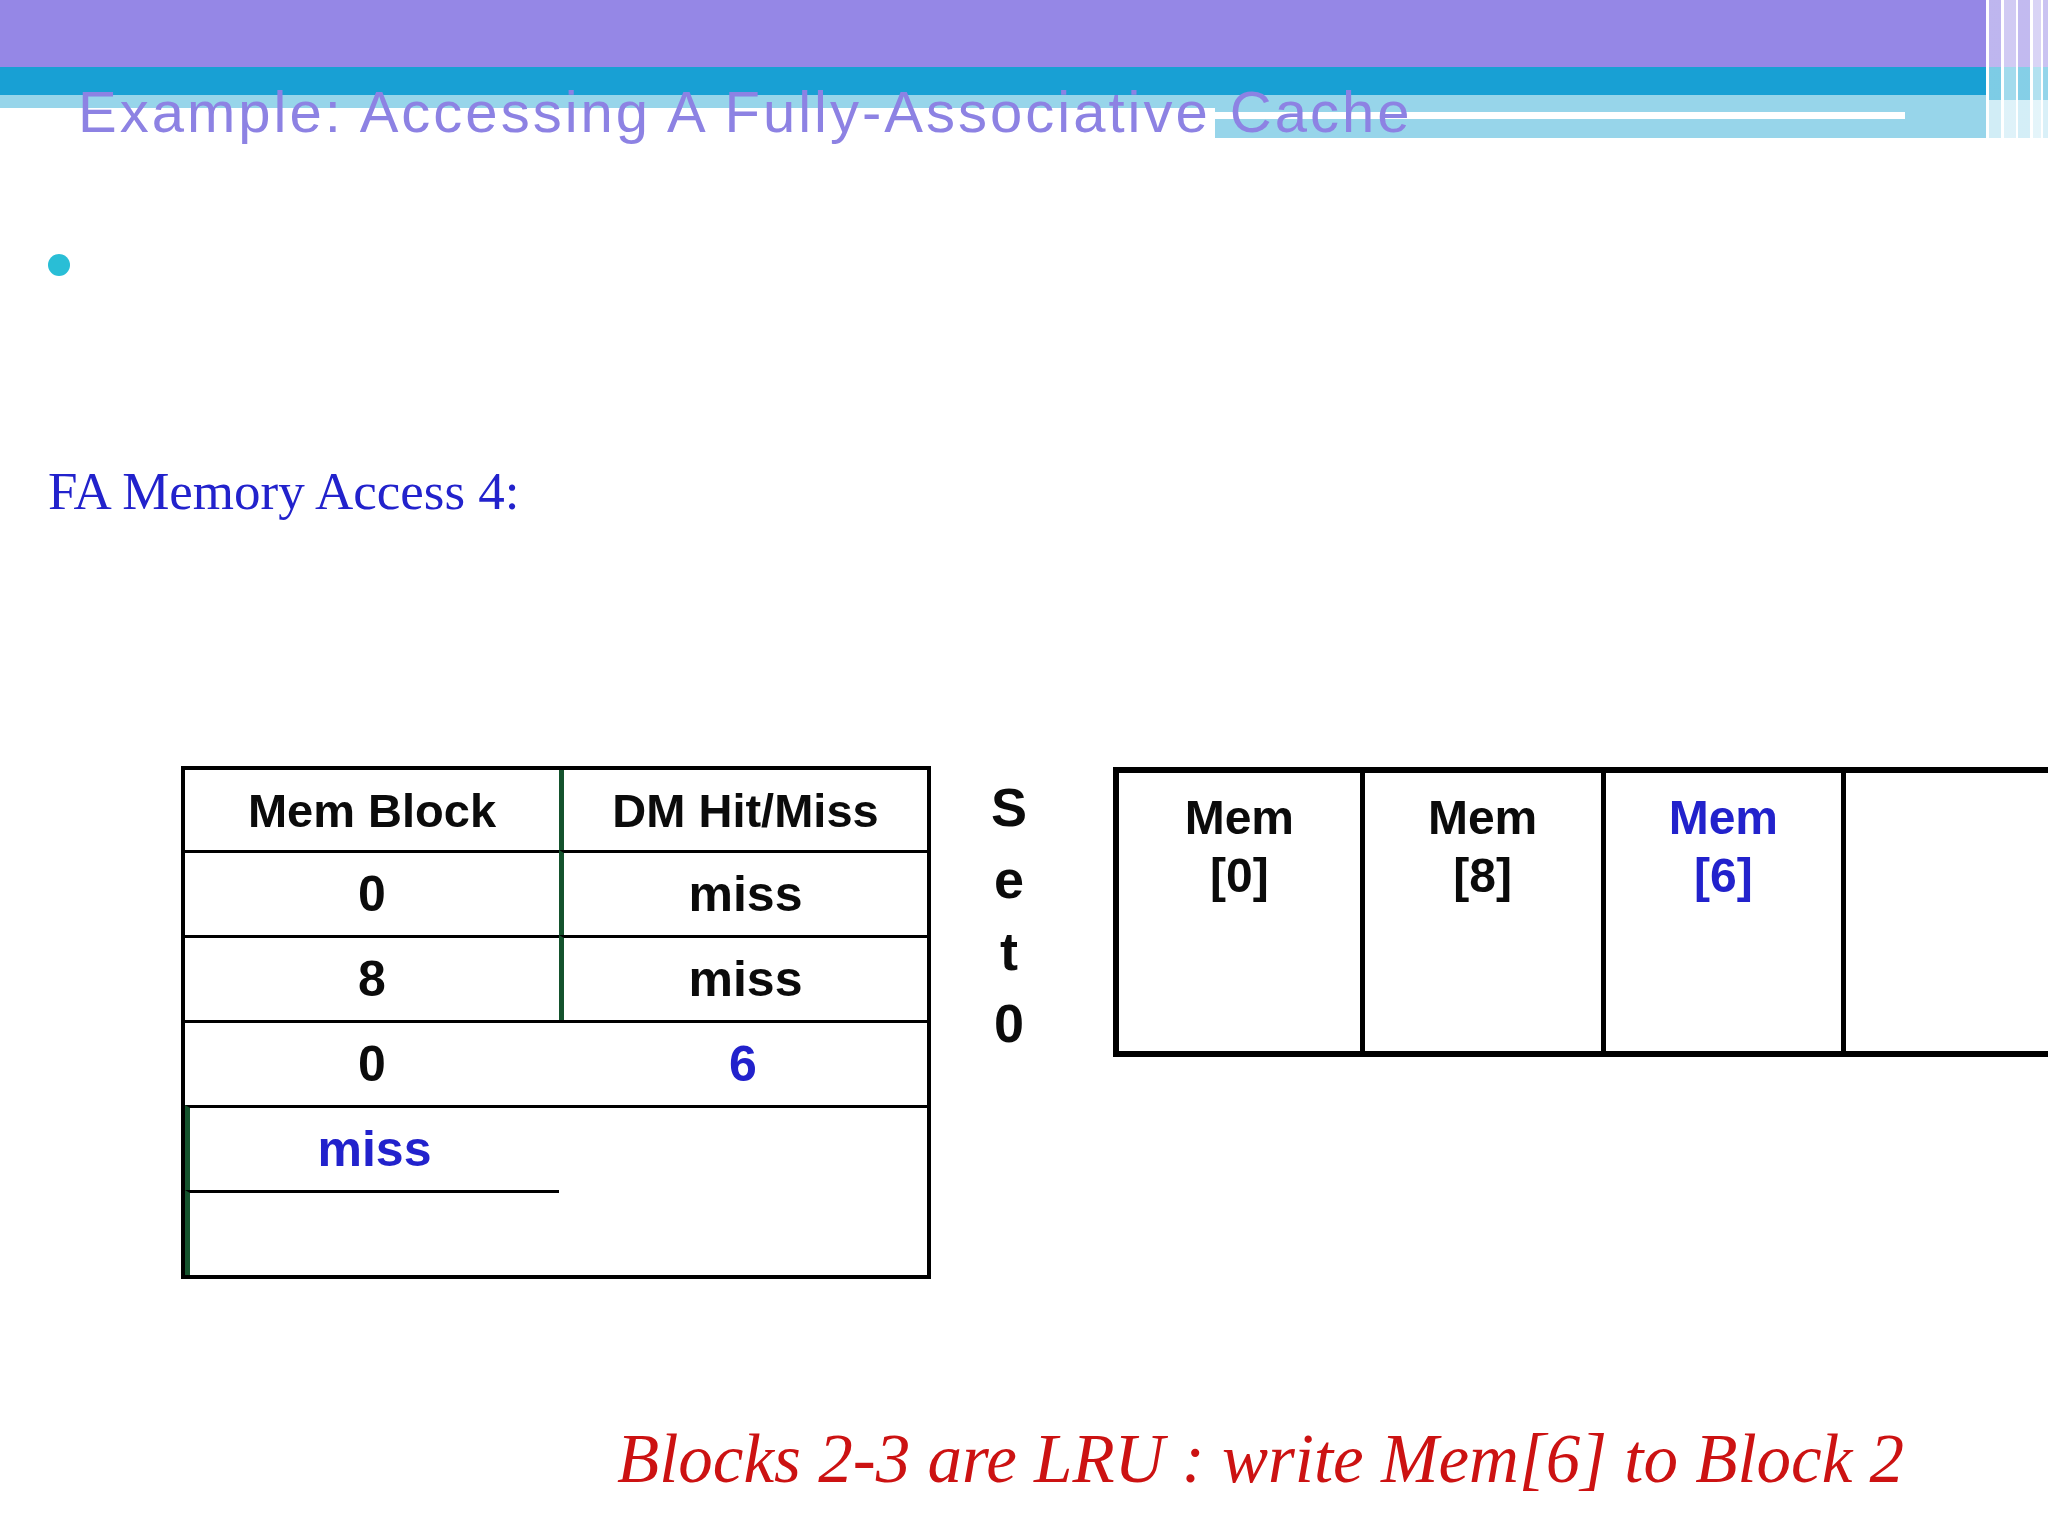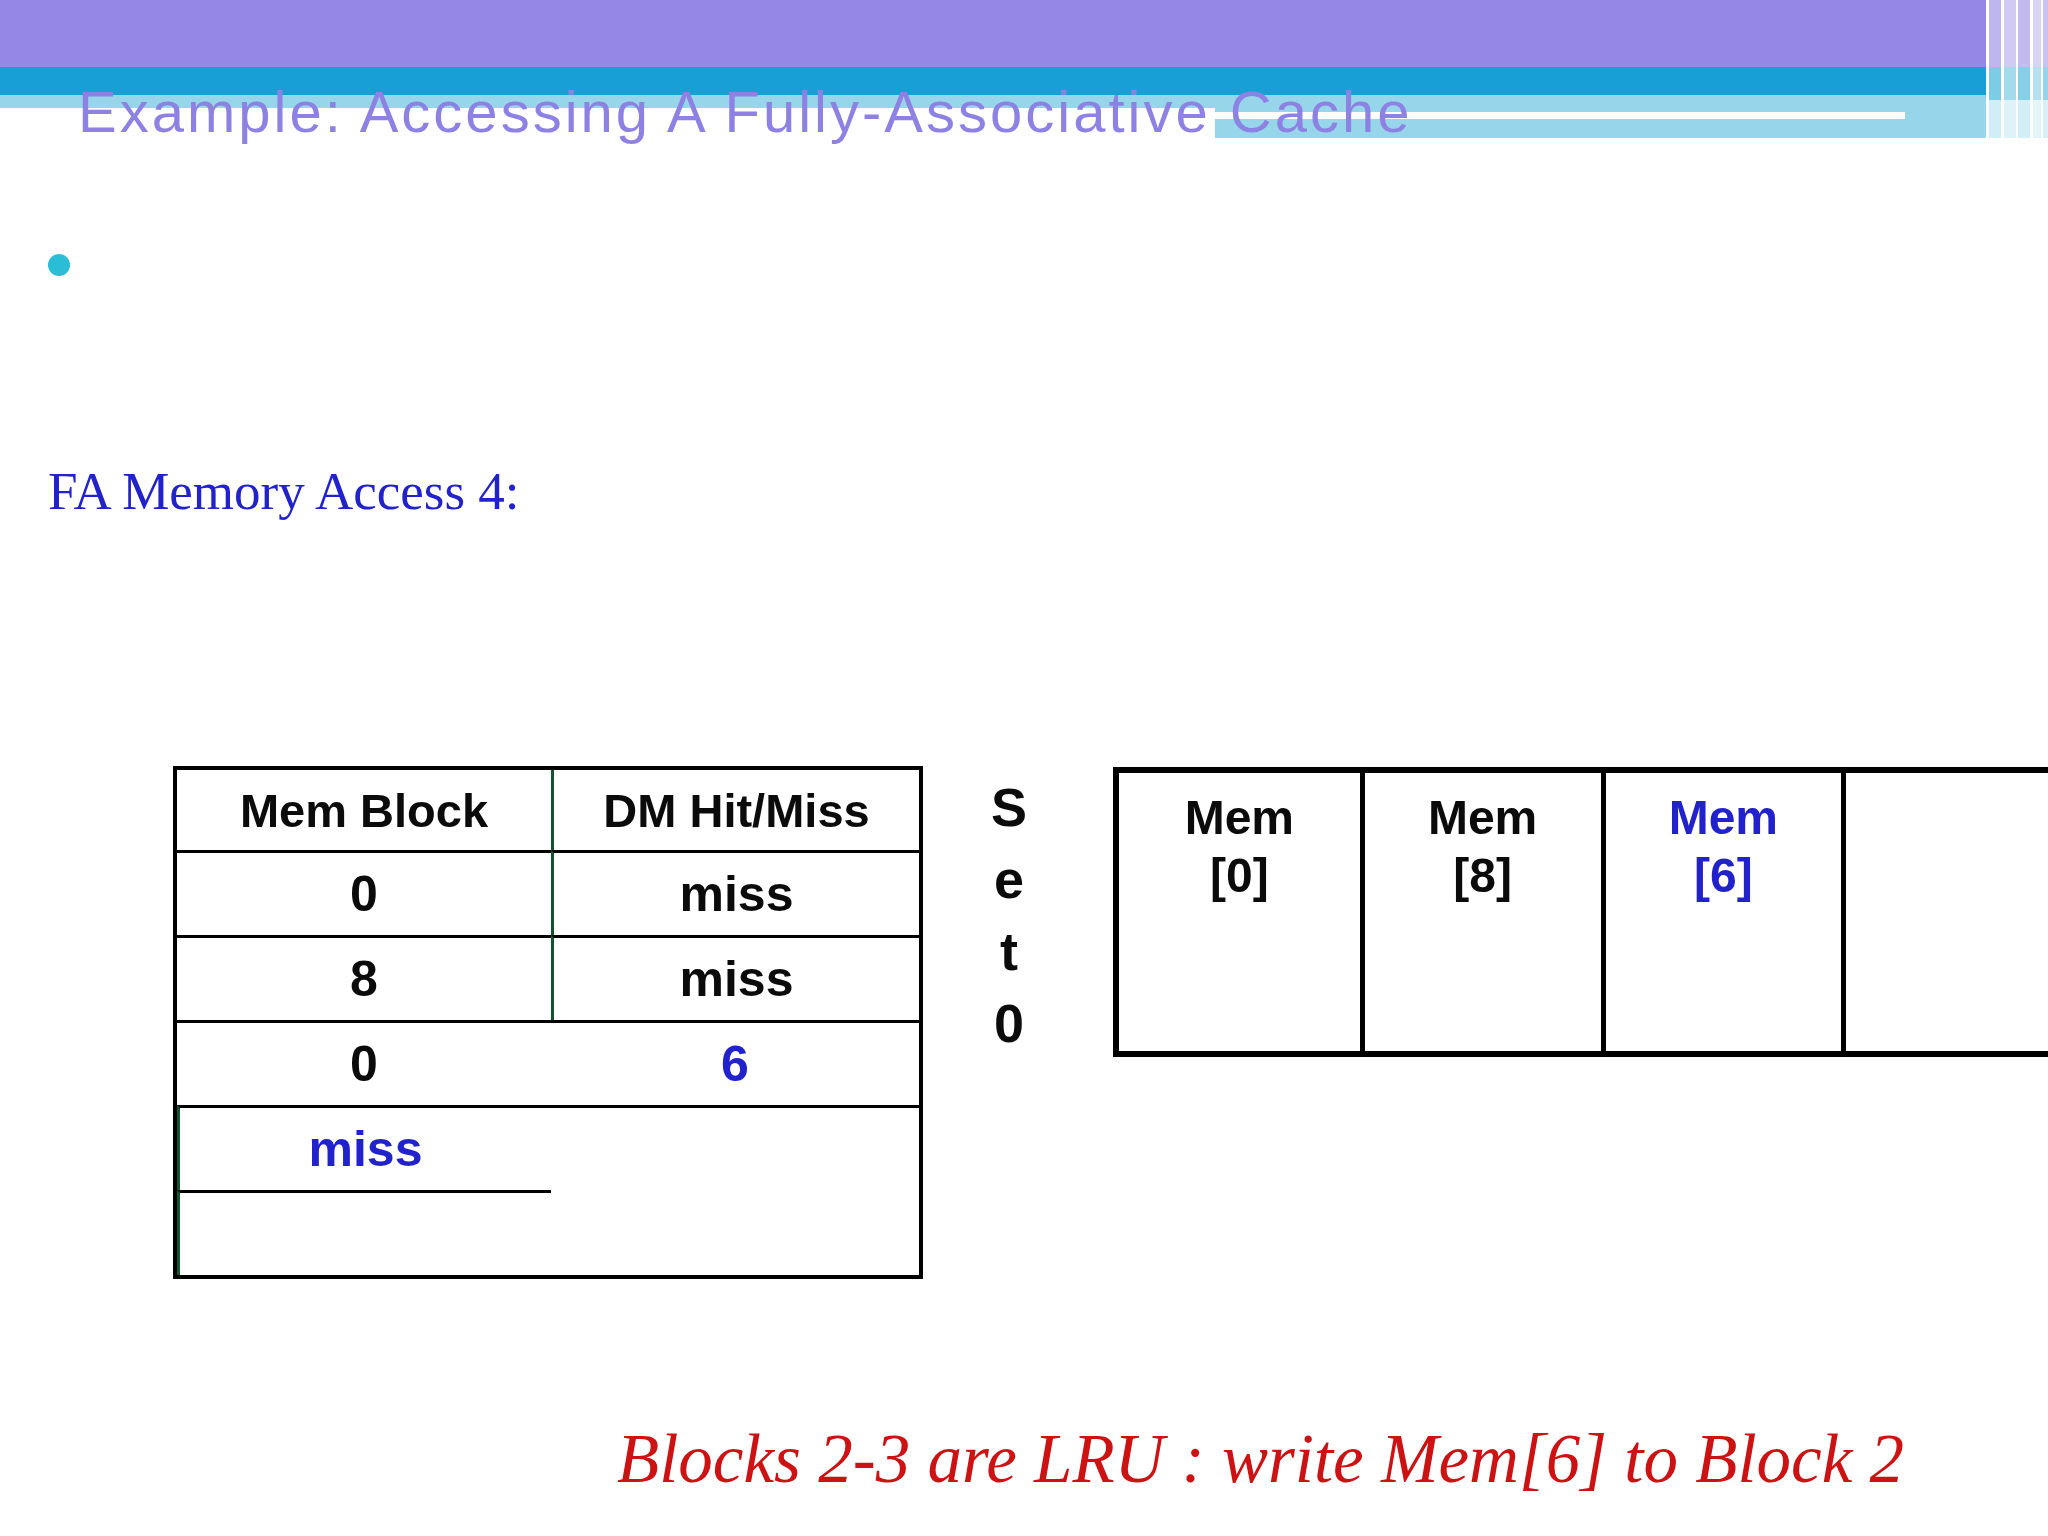--- a/index.html
+++ b/index.html
@@ -45,31 +45,31 @@
     font-size:53px; line-height:70px; color:var(--text); white-space:nowrap;
   }
   
   .fa-label {
     position:absolute; left:48px; top:459px;
     font-family:"Liberation Serif","DejaVu Serif",serif;
     font-size:53px; line-height:64px; color:var(--accent-blue); white-space:nowrap;
   }
   
   .dm-table {
-    position:absolute; left:173px; top:766px; width:750px;
+    position:absolute; left:181px; top:766px; width:750px;
     border:4px solid #000; background:#fff;
     display:grid; grid-template-columns:374px 1fr;
     grid-template-rows:80px 85px 85px 85px 85px 85px;
   }
   .dm-cell {
     display:flex; align-items:center; justify-content:center;
     font-weight:bold; font-size:50px; color:var(--text);
     border-top:3px solid #000;
   }
-  .dm-cell.c2 { border-left:3px solid #14532d; }
+  .dm-cell.c2 { border-left:5px solid #14532d; }
   .dm-cell.r0 { border-top:none; font-size:47px; }
   .dm-cell.accent { color:var(--accent-blue); }
   
   .set-label {
     position:absolute; left:980px; top:771px; width:58px;
     font-weight:bold; font-size:54px; line-height:72px;
     color:var(--text); text-align:center;
   }
   
   .cache-table {

